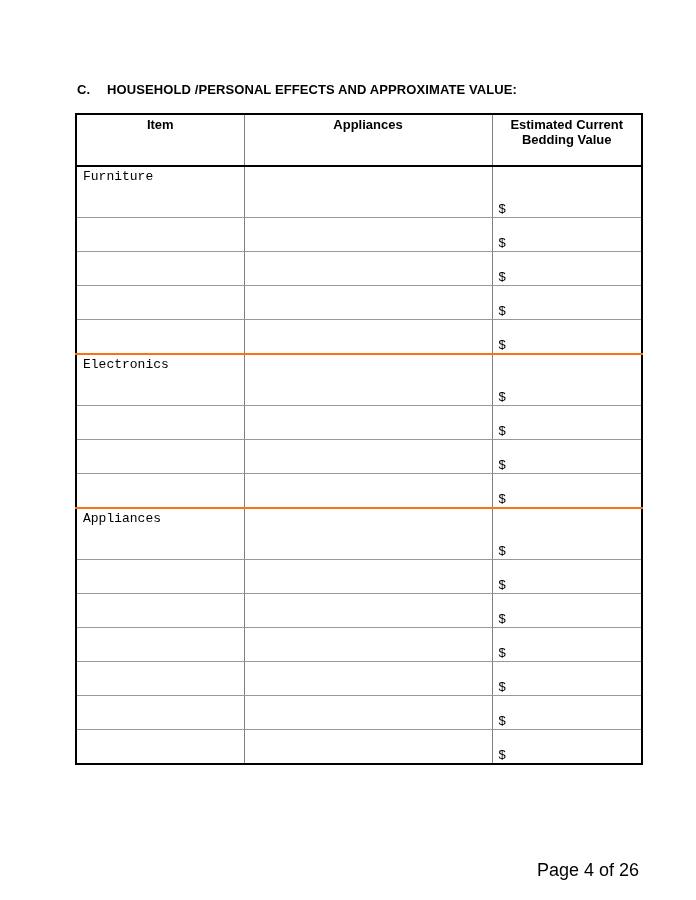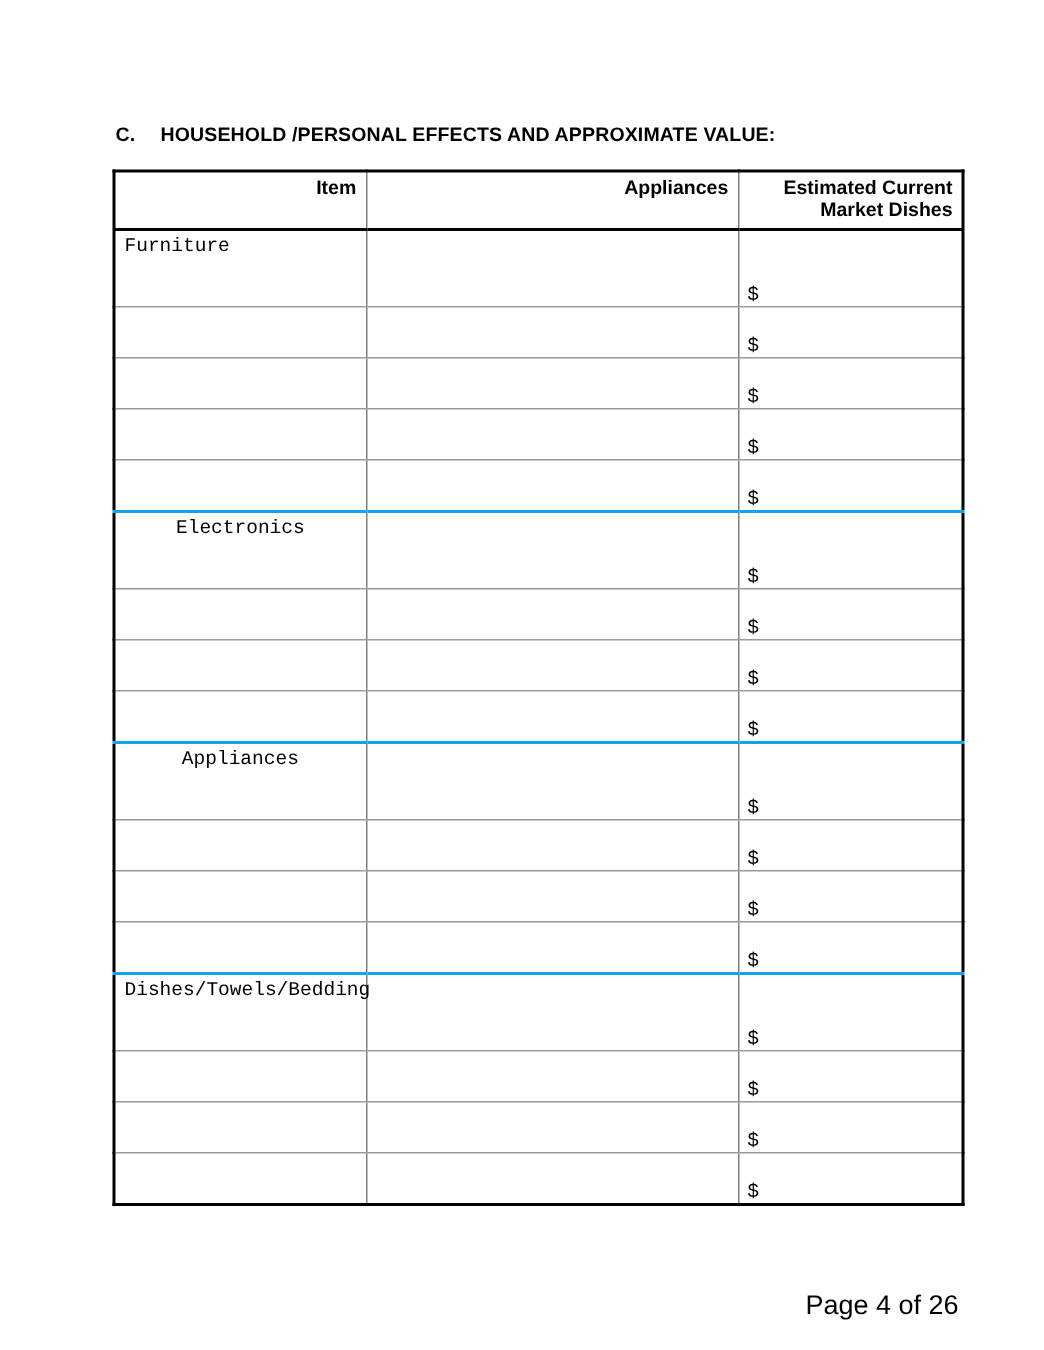--- a/index.html
+++ b/index.html
@@ -19,24 +19,24 @@
     }
     col.c1 { width: 168px; }
     col.c2 { width: 248px; }
     col.c3 { width: 150px; }
     th, td {
       border-left: 1px solid #808080; border-right: 1px solid #808080;
       border-top: 1px solid #9a9a9a; border-bottom: 1px solid #9a9a9a;
       padding: 0; vertical-align: top; font-size: 13px;
     }
     th {
-      text-align: right; font-weight: bold; height: 31px; padding: 2px 6px 4px 6px;
+      text-align: center; font-weight: bold; height: 31px; padding: 2px 6px 17px 6px;
       line-height: 15px; border-bottom: 2px solid #000;
     }
-    tr.group-start td { border-top: 2px solid #0ea5e9; text-align: center; }
+    tr.group-start td { border-top: 2px solid #f97316; }
     td.item { padding: 2px 6px 0 6px; line-height: 15px; font-family: Liberation Mono, monospace; }
     td.value { position: relative; }
     td.value .dollar {
       position: absolute; left: 6px; bottom: 1px; font-size: 13px; line-height: 15px;
     }
     tr.tall td { height: 48px; }
     tr.short td { height: 31px; }
     .footer {
       position: absolute; left: 537px; top: 860px; font-size: 18px;
     }
@@ -53,21 +53,21 @@
       <col class="c1">
       <col class="c2">
       <col class="c3">
     </colgroup>
   <thead>
     <tr>
       <th>Item</th>
       <th>Appliances</th>
       <th>
         <div>Estimated Current</div>
-        <div>Market Dishes</div>
+        <div>Bedding Value</div>
       </th>
     </tr>
   </thead>
   <tbody>
 
     <tr class="tall">
       <td class="item">Furniture</td>
       <td></td>
       <td class="value">
           <span class="dollar">$</span>
@@ -153,27 +153,20 @@
         </td>
     </tr>
     <tr class="short">
       <td class="item"></td>
       <td></td>
       <td class="value">
           <span class="dollar">$</span>
         </td>
     </tr>
 
-    <tr class="tall group-start">
-      <td class="item">Dishes/Towels/Bedding</td>
-      <td></td>
-      <td class="value">
-          <span class="dollar">$</span>
-        </td>
-    </tr>
     <tr class="short">
       <td class="item"></td>
       <td></td>
       <td class="value">
           <span class="dollar">$</span>
         </td>
     </tr>
     <tr class="short">
       <td class="item"></td>
       <td></td>

